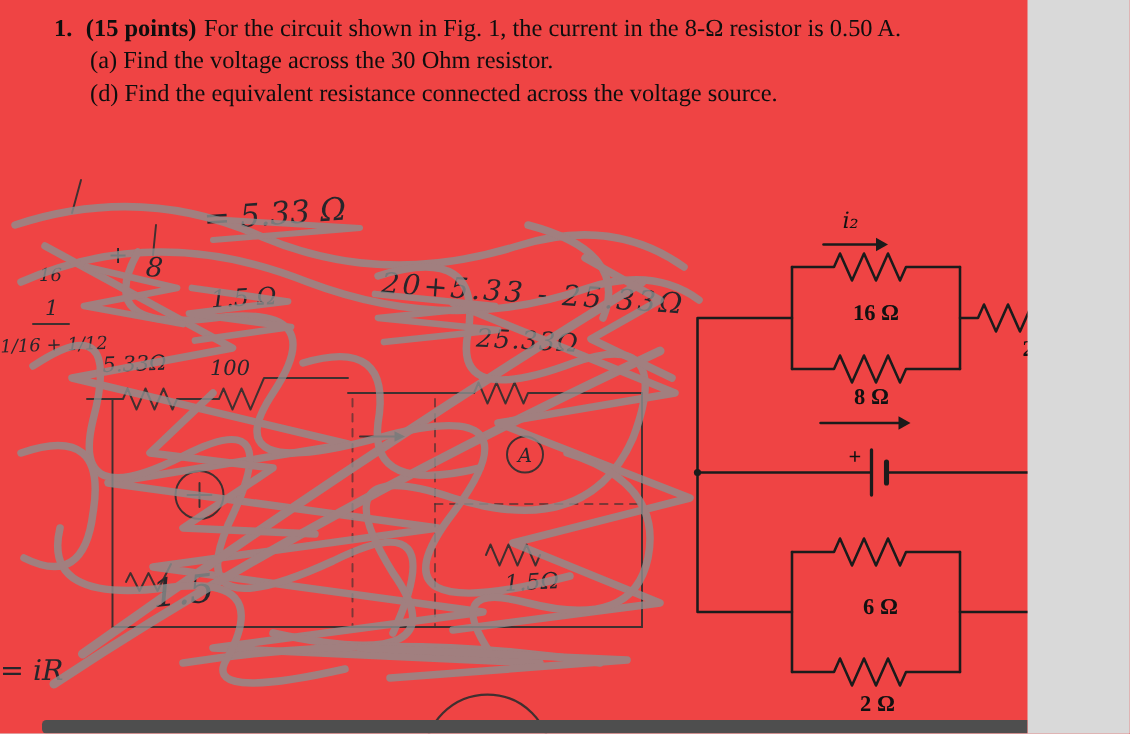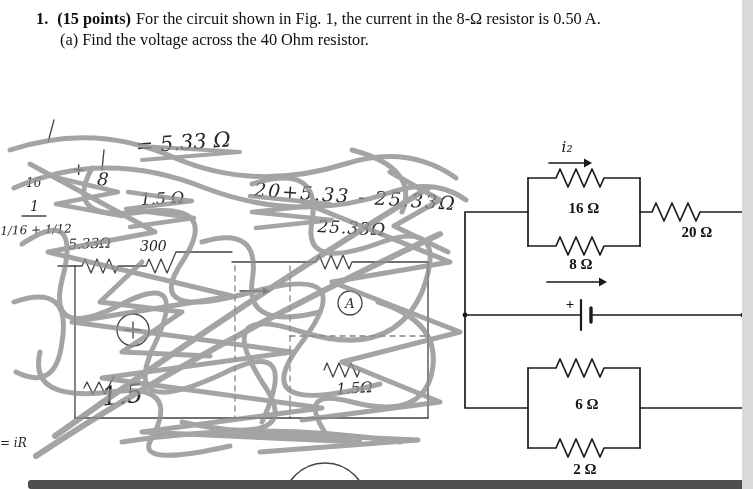--- a/index.html
+++ b/index.html
@@ -1,19 +1,19 @@
 <!DOCTYPE html>
 <html><head>
 <meta charset="utf-8">
 <style>
   * { margin:0; padding:0; box-sizing:border-box; }
   html,body { background:#d9d9d9; }
   #page {
-    position:relative; width:742px; height:489px;
-    background:#ffffff; overflow:hidden;
+    position:relative; width:685px; height:489px;
+    background:#ef4444; overflow:hidden;
     font-family:"Liberation Serif", serif;
   }
   
   .problem { position:absolute; left:36px; top:8px; width:705px; color:#0e0e0e;
              font-size:16.3px; line-height:21.4px; }
   .p-first { white-space:nowrap; }
   .pnum { margin-right:9px; font-weight:bold; }
   .ppts { font-weight:bold; margin-right:5px; }
   .p-part { padding-left:24px; white-space:nowrap; }
   
@@ -28,38 +28,39 @@
 </style>
 </head>
 <body>
 
 <div id="page">
 
   <div class="problem">
     <div class="p-first">
       <span class="pnum">1.</span><span class="ppts">(15 points)</span><span>For the circuit shown in Fig. 1, the current in the 8-Ω resistor is 0.50 A.</span>
     </div>
-    <div class="p-part">(a) Find the voltage across the 40 Ohm resistor.</div>
+    <div class="p-part">(a) Find the voltage across the 30 Ohm resistor.</div>
+    <div class="p-part">(d) Find the equivalent resistance connected across the voltage source.</div>
   </div>
 
   <div id="handwriting-layer">
       <span class="hw" style="left: 135px; top: 134px; font-size: 21px; transform: rotate(-4deg);">= 5.33 Ω</span>
       <span class="hw" style="left: 26px; top: 176px; font-size: 12px; transform: rotate(0deg);">16</span>
       <span class="hw" style="left: 30px; top: 198px; font-size: 14px; transform: rotate(0deg);">1</span>
       <span class="hw" style="left: 0px; top: 224px; font-size: 12px; transform: rotate(-2deg);">1/16 + 1/12</span>
       <span class="hw" style="left: 72px; top: 160px; font-size: 16px; transform: rotate(0deg);">+</span>
       <span class="hw" style="left: 98px; top: 168px; font-size: 18px; transform: rotate(4deg);">8</span>
       <span class="hw" style="left: 140px; top: 190px; font-size: 16px; transform: rotate(-3deg);">1.5 Ω</span>
       <span class="hw" style="left: 255px; top: 178px; font-size: 19px; transform: rotate(4deg); letter-spacing: 2px;">20+5.33 - 25.33Ω</span>
       <span class="hw" style="left: 318px; top: 216px; font-size: 17px; transform: rotate(3deg); letter-spacing: 1px;">25.33Ω</span>
       <span class="hw" style="left: 68px; top: 236px; font-size: 14px; transform: rotate(-2deg);">5.33Ω</span>
-      <span class="hw" style="left: 140px; top: 238px; font-size: 14px; transform: rotate(0deg);">300</span>
+      <span class="hw" style="left: 140px; top: 238px; font-size: 14px; transform: rotate(0deg);">100</span>
       <span class="hw" style="left: 100px; top: 382px; font-size: 26px; transform: rotate(-6deg);">1.5</span>
       <span class="hw" style="left: 336px; top: 380px; font-size: 15px; transform: rotate(-3deg);">1.5Ω</span>
-      <span class="hw" style="left: 0px; top: 436px; font-size: 12px; transform: rotate(0deg);">= iR</span>
+      <span class="hw" style="left: 0px; top: 436px; font-size: 19px; transform: rotate(0deg);">= iR</span>
     </div>
 
   <svg id="art" viewBox="0 0 753 489">
 
     <g fill="none" stroke-linecap="round" stroke-linejoin="round" stroke-width="1.3" opacity="0.9" stroke="#2e2e2e">
       <path d="M58 266 H82 l3 -7 l6 14 l6 -14 l6 14 l6 -14 l6 14 l3 -7 H146 l3 -7 l6 14 l6 -14 l6 14 l6 -14 l3 -7 H232"></path>
       <path d="M232 262 H316 l3 -7 l6 14 l6 -14 l6 14 l6 -14 l6 14 l3 -7 H428"></path>
       <path d="M75 266 V418"></path>
       <path d="M428 262 V418"></path>
       <path d="M75 418 H428"></path>

